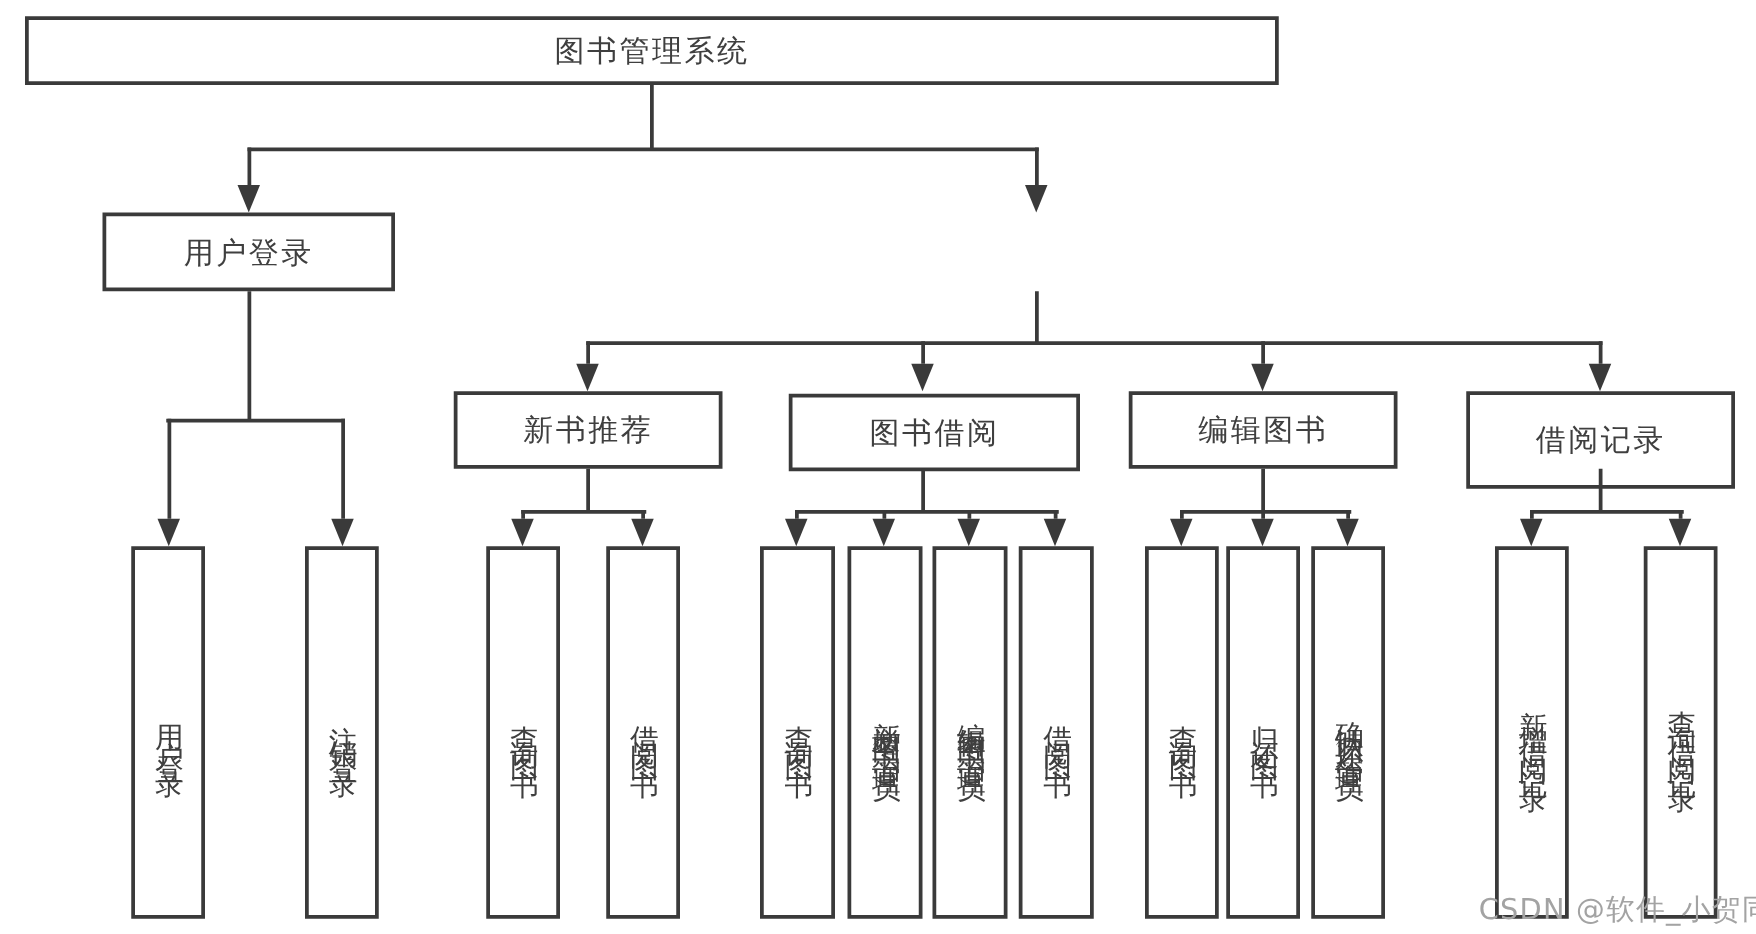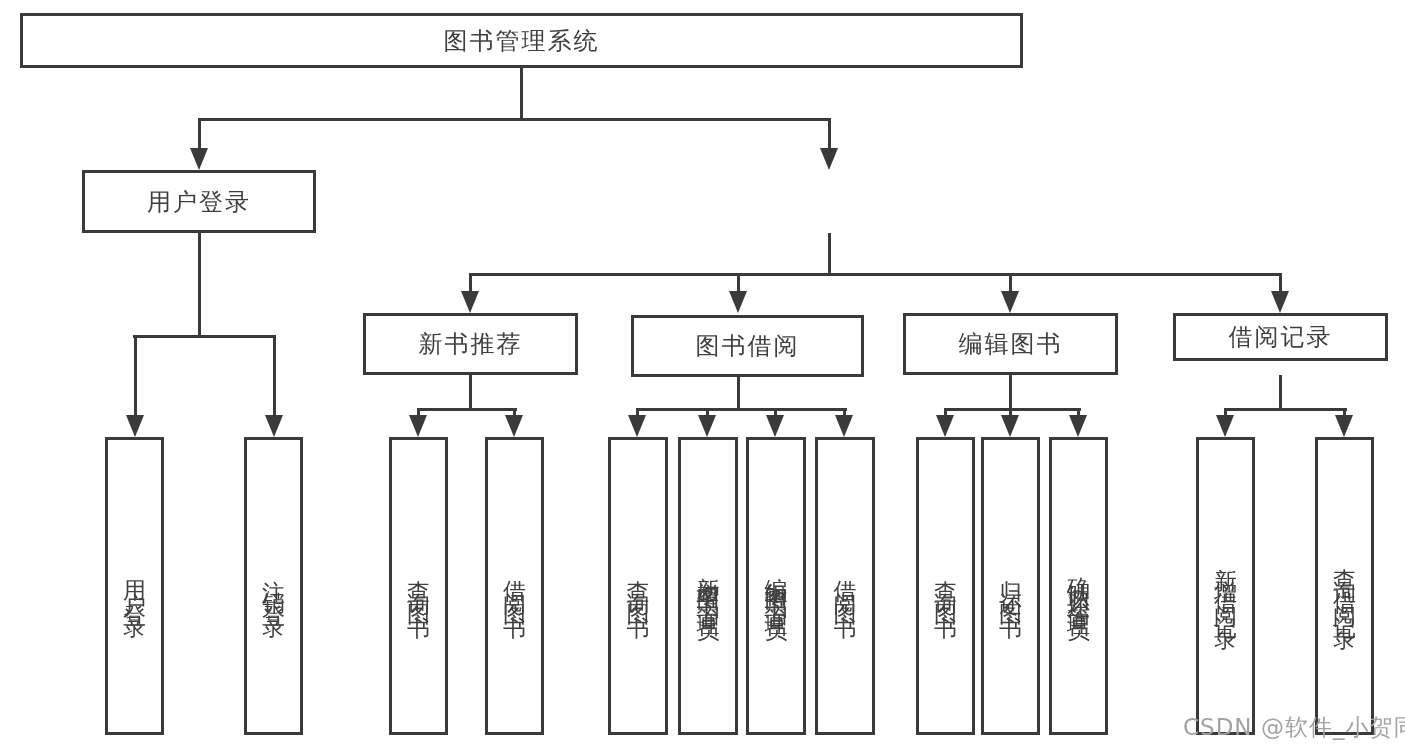--- a/index.html
+++ b/index.html
@@ -88,21 +88,21 @@
 
   <div class="box" style="left:363px;top:313px;width:215px;height:62px">
     <span class="label">新书推荐</span>
   </div>
   <div class="box" style="left:631px;top:315px;width:233px;height:62px">
     <span class="label">图书借阅</span>
   </div>
   <div class="box" style="left:903px;top:313px;width:215px;height:62px">
     <span class="label">编辑图书</span>
   </div>
-  <div class="box" style="left:1173px;top:313px;width:215px;height:48px">
+  <div class="box" style="left:1173px;top:313px;width:215px;height:78px">
     <span class="label">借阅记录</span>
   </div>
 
   <div class="vline" style="left:469px;top:375px;height:35px"></div>
   <div class="hline" style="left:417px;top:408px;width:100px"></div>
   <div class="arrow" style="left:409px;top:408px;height:29px">
     <div class="shaft"></div>
     <div class="head"></div>
   </div>
   <div class="arrow" style="left:505px;top:408px;height:29px">

